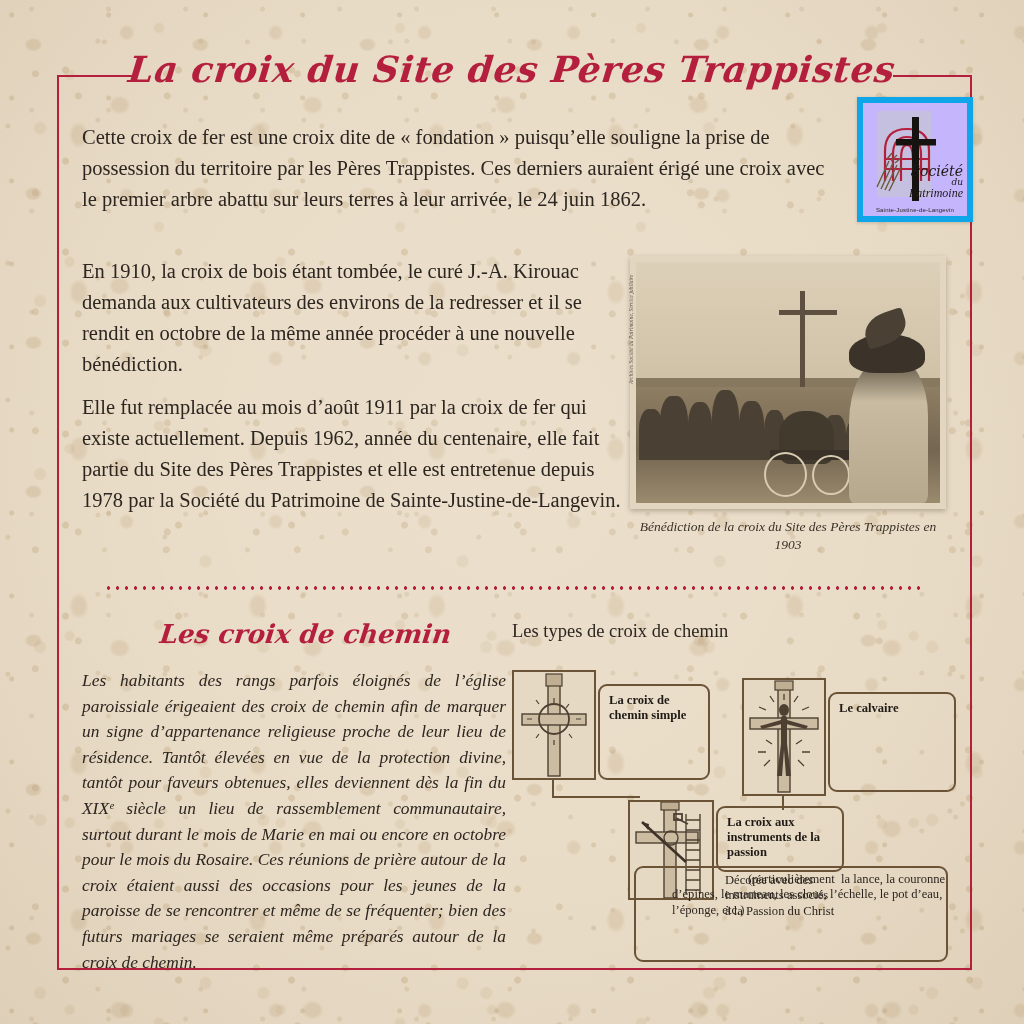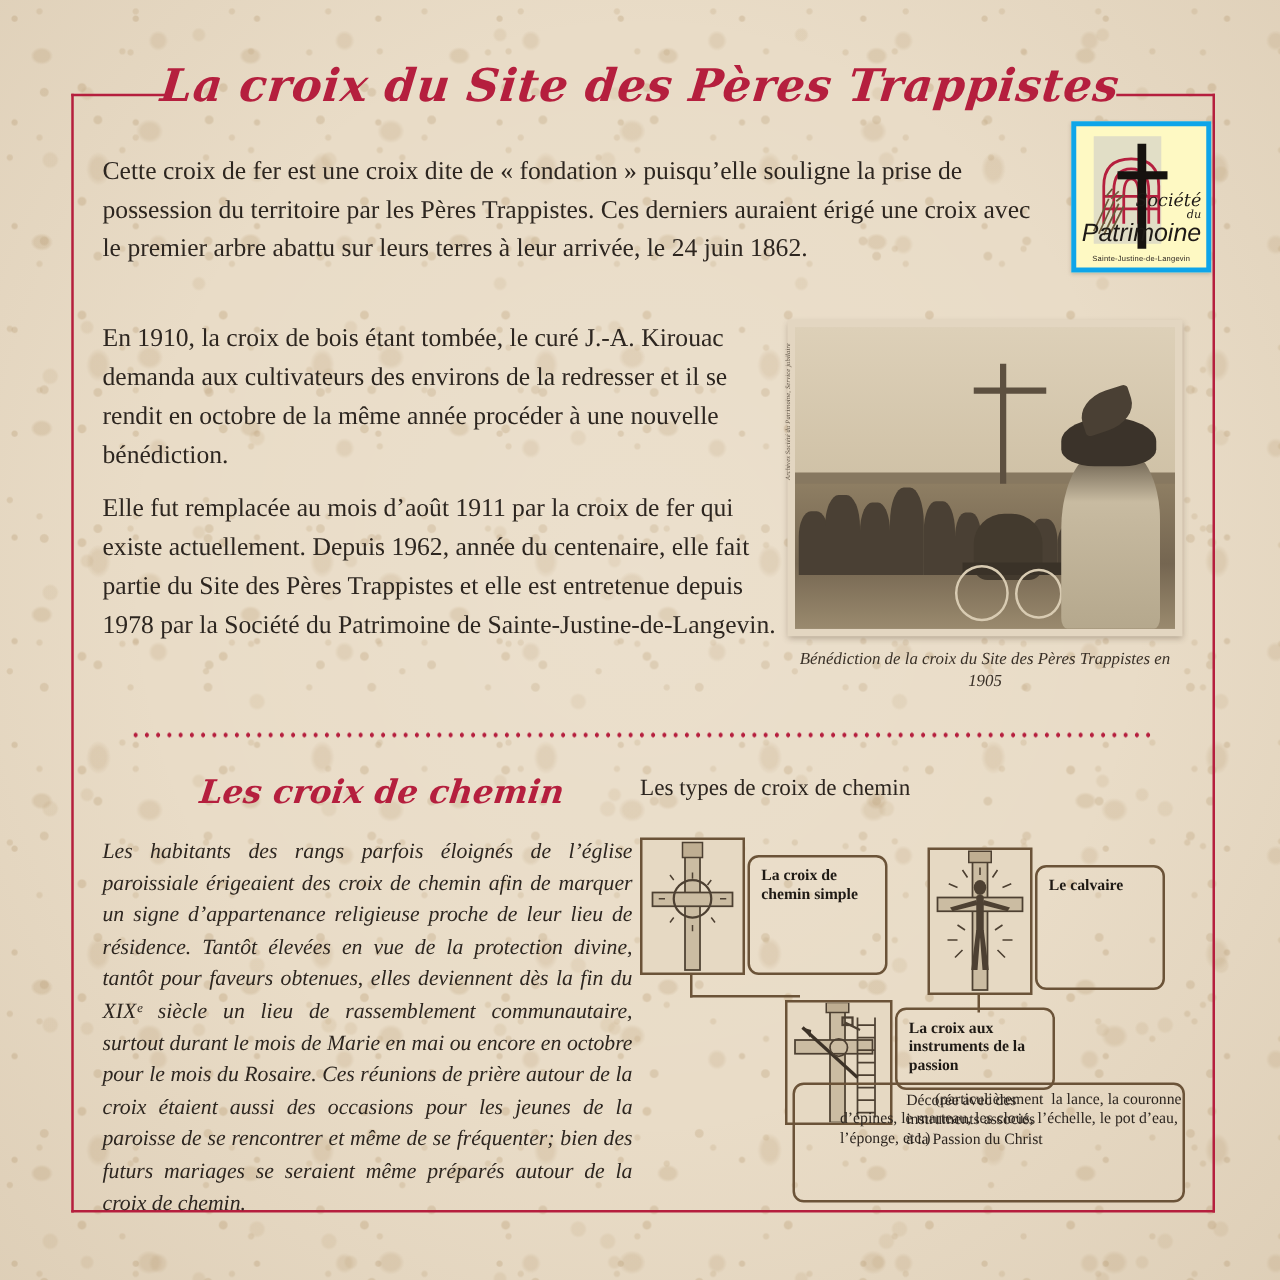--- a/index.html
+++ b/index.html
@@ -62,31 +62,31 @@
     color:#b51f3e;font-size:36px;line-height:46px;
     font-family:"DejaVu Serif", serif;
     font-style:italic;font-weight:bold;
     letter-spacing:.6px;
     transform:skewX(-6deg);
   }
 
   
   #logo{
     position:absolute;left:857px;top:97px;width:104px;height:113px;
-    background:#fef9c3;border:4px solid #0ea5e9;
+    background:#c4b5fd;border:6px solid #0ea5e9;
     box-shadow:0 1px 3px rgba(90,70,45,.25);
     overflow:hidden;
   }
   #logo .lg-text{
     position:absolute;right:4px;bottom:17px;text-align:right;
     color:#1e1a16;line-height:1;
   }
   #logo .lg-soc{font-size:14px;font-style:italic;font-family:"DejaVu Serif",serif;}
   #logo .lg-du{font-size:9px;font-style:italic;font-family:"DejaVu Serif",serif;}
-  #logo .lg-pat{font-size:20px;font-style:italic;font-family:Liberation Sans, sans-serif;}
+  #logo .lg-pat{font-size:12px;font-style:italic;font-family:Liberation Serif, serif;}
   #logo .lg-sub{
     position:absolute;left:0;right:0;bottom:3px;text-align:center;
     font-size:6px;color:#2b2520;letter-spacing:.2px;
     font-family:"Liberation Sans",sans-serif;
   }
 
   
   .body-col{
     position:absolute;left:82px;color:#2d2620;
     font-size:20.5px;line-height:31px;
@@ -250,21 +250,21 @@
     <div class="ph-horse"></div>
     <div class="ph-cart"></div>
     <div class="ph-wheel" style="left:42%;top:79%;width:13%;height:17%"></div>
     <div class="ph-wheel" style="left:58%;top:80%;width:11%;height:15%"></div>
     <div class="ph-lady"></div>
     <div class="ph-hat"></div>
     <div class="ph-plume"></div>
   </div>
   <div id="photo-credit">Archives Société du Patrimoine, Service jubilaire</div>
 </div>
-<div id="photo-caption">Bénédiction de la croix du Site des Pères Trappistes en 1905</div>
+<div id="photo-caption">Bénédiction de la croix du Site des Pères Trappistes en 1903</div>
 
 <div id="divider"></div>
 
 <div id="subtitle">Les croix de chemin</div>
 <div id="types-head">Les types de croix de chemin</div>
 <div id="lower-text">Les habitants des rangs parfois éloignés de l’église paroissiale érigeaient des croix de chemin afin de marquer un signe d’appartenance religieuse proche de leur lieu de résidence. Tantôt élevées en vue de la protection divine, tantôt pour faveurs obtenues, elles deviennent dès la fin du XIXᵉ siècle un lieu de rassemblement communautaire, surtout durant le mois de Marie en mai ou encore en octobre pour le mois du Rosaire. Ces réunions de prière autour de la croix étaient aussi des occasions  pour les jeunes de la paroisse de se rencontrer et même de se fréquenter; bien des futurs mariages se seraient même préparés autour de la croix de chemin.</div>
 
 <div class="dg-img" style="left:512px;top:670px;width:84px;height:110px">
   <svg width="80" height="106" viewBox="0 0 80 106">
     <rect x="34" y="6" width="12" height="98" fill="#cbbca2" stroke="#4d4032" stroke-width="1.4"></rect>
@@ -291,21 +291,21 @@
     </g>
     <g fill="#4d4032">
       <ellipse cx="40" cy="30" rx="5" ry="6"></ellipse>
       <rect x="37" y="36" width="6" height="30" rx="2"></rect>
       <path d="M37 40 L16 46 L18 49 L38 44 Z"></path>
       <path d="M43 40 L64 46 L62 49 L42 44 Z"></path>
       <path d="M37 64 L33 96 L38 96 L40 70 L42 96 L47 96 L43 64 Z"></path>
     </g>
   </svg>
 </div>
-<div class="dg-bubble" style="left:828px;top:692px;width:104px;height:100px">
+<div class="dg-bubble" style="left:828px;top:692px;width:128px;height:100px">
   <div class="bt">Le calvaire</div>
 </div>
 
 <div class="dg-img" style="left:628px;top:800px;width:86px;height:100px">
   <svg width="82" height="96" viewBox="0 0 82 96">
     <rect x="34" y="2" width="12" height="94" fill="#cbbca2" stroke="#4d4032" stroke-width="1.4"></rect>
     <rect x="6" y="30" width="62" height="11" fill="#cbbca2" stroke="#4d4032" stroke-width="1.4"></rect>
     <rect x="31" y="0" width="18" height="8" fill="#bfae92" stroke="#4d4032" stroke-width="1.2"></rect>
     <g stroke="#4d4032" stroke-width="1.4" fill="none">
       <path d="M56 12 L56 92 M70 12 L70 92"></path>

